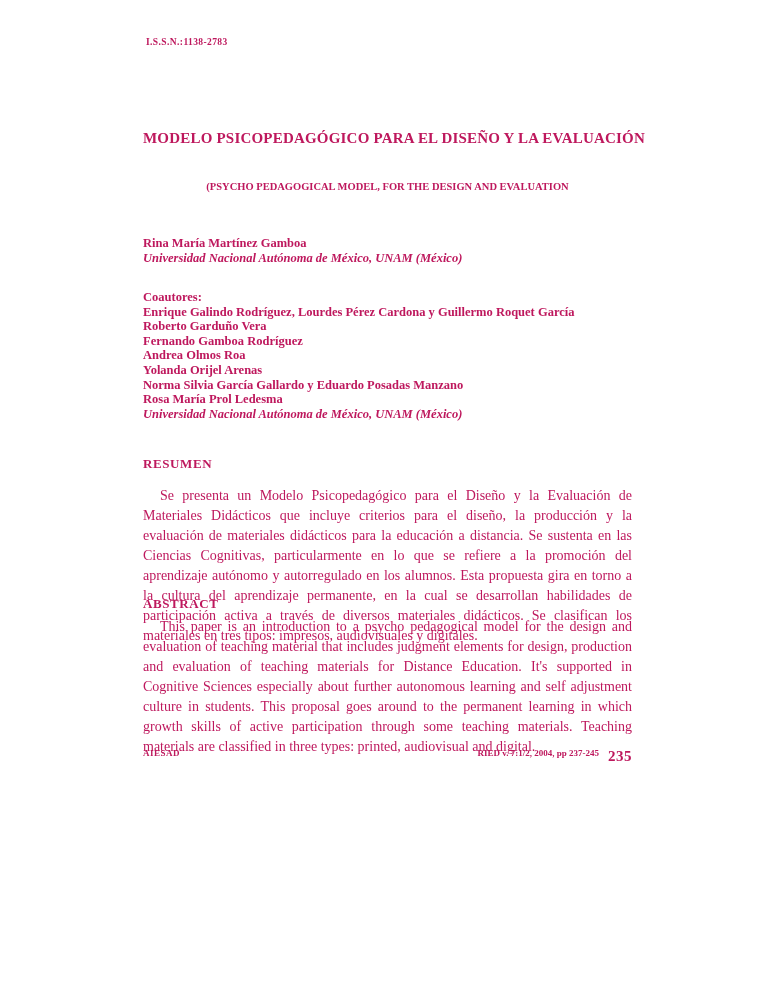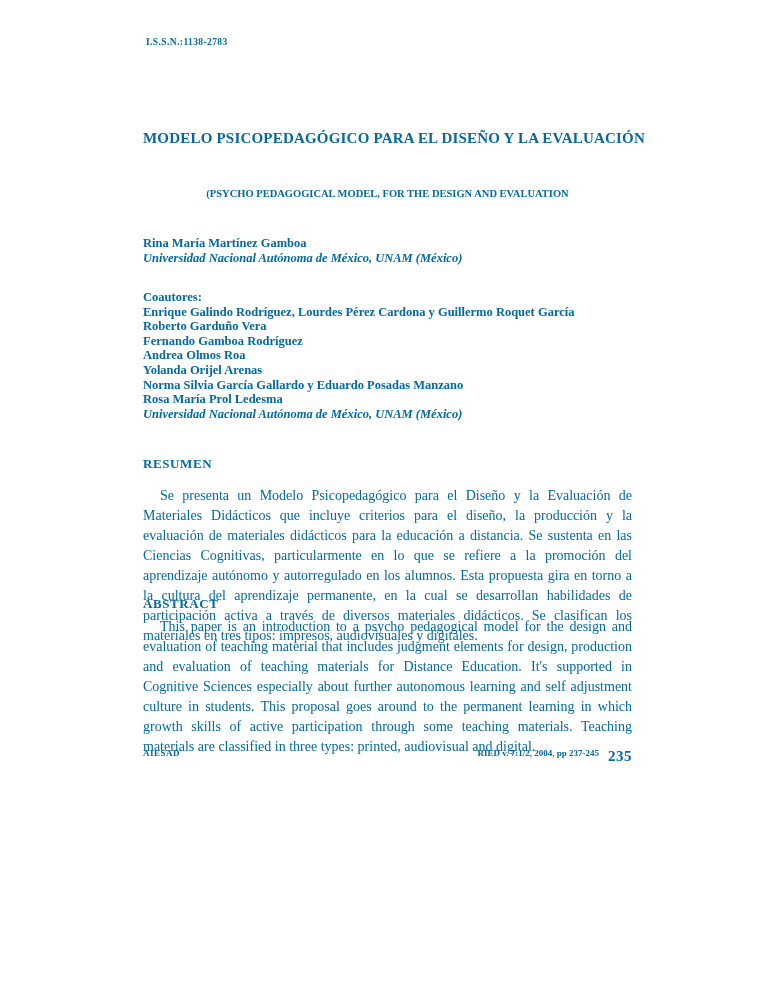--- a/index.html
+++ b/index.html
@@ -2,37 +2,37 @@
 <html lang="es"><head>
 <meta charset="utf-8">
 <style>
   html, body { margin: 0; padding: 0; background: #ffffff; }
   .page {
     position: relative;
     width: 768px;
     height: 994px;
     background: #ffffff;
     font-family: "Liberation Serif", serif;
-    color: #0369a1;
+    color: #be185d;
     overflow: hidden;
   }
   .content { position: absolute; left: 143px; top: 0; width: 489px; }
   .abs { position: absolute; left: 0; }
 
   .issn {
     top: 37px; left: 3px;
     font-size: 9.5px; font-weight: bold; letter-spacing: 0.4px;
   }
   .title {
     top: 130px;
     font-size: 15px; font-weight: bold; line-height: 17.5px;
     letter-spacing: 0.2px; white-space: nowrap;
   }
   .subtitle {
-    top: 188px; width: 100%;
+    top: 181px; width: 100%;
     text-align: center;
     font-size: 10.5px; font-weight: bold; line-height: 12.5px;
   }
   .authors {
     top: 236px;
     font-size: 12.5px; font-weight: bold; line-height: 15px;
   }
   .coauthors {
     top: 290px;
     font-size: 12.5px; font-weight: bold; line-height: 14.6px;

